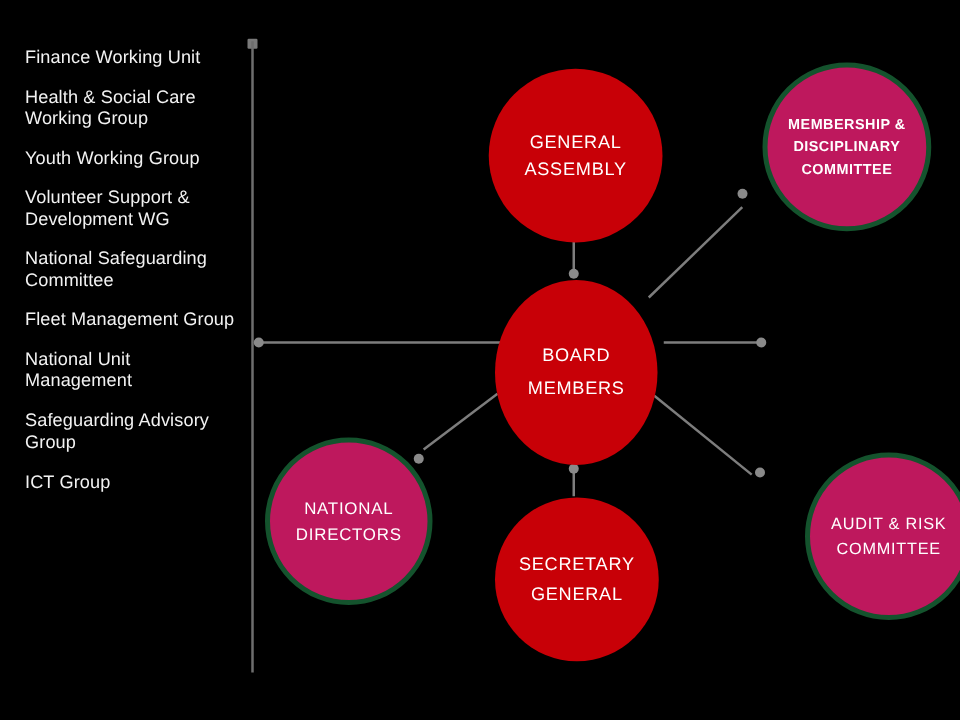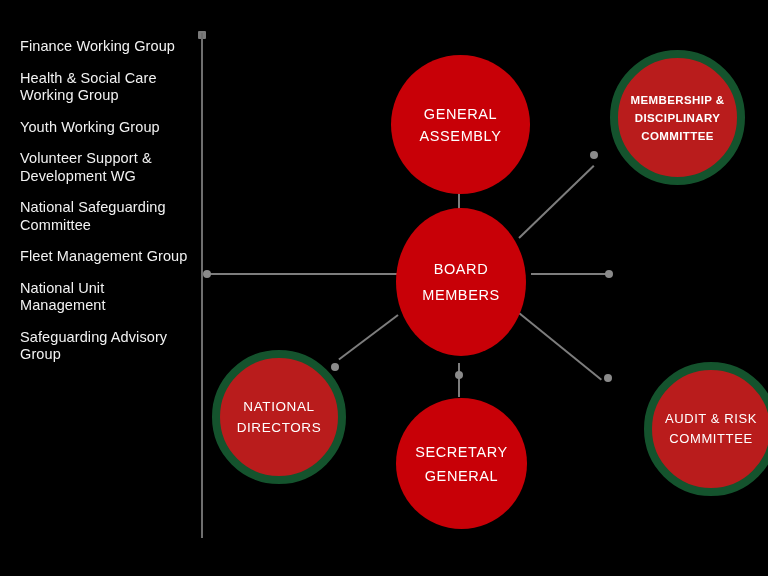--- a/index.html
+++ b/index.html
@@ -103,42 +103,42 @@
     display: flex;
     align-items: center;
     justify-content: center;
     text-align: center;
     box-sizing: border-box;
   }
   .node-filled {
     background: #C80007;
   }
   .node-outlined {
-    background: #b91c1c;
-    border: 8px solid #14532d;
+    background: #be185d;
+    border: 4px solid #14532d;
   }
   .node-label {
     color: #ffffff;
     text-transform: uppercase;
     padding: 0 8px;
   }
   .label-bold {
     font-weight: 400;
     letter-spacing: 0.6px;
   }
   .label-regular {
     font-weight: 600;
     letter-spacing: 0.4px;
   }
 
   
   #node-general-assembly { left: 391px; top: 55px;  width: 139px; height: 139px; }
   #node-general-assembly .node-label { font-size: 14.5px; line-height: 22px; }
 
-  #node-board-members { left: 396px; top: 208px; width: 130px; height: 148px; }
+  #node-board-members { left: 396px; top: 224px; width: 130px; height: 148px; }
   #node-board-members .node-label { font-size: 14.5px; line-height: 26px; }
 
   #node-secretary-general { left: 396px; top: 398px; width: 131px; height: 131px; }
   #node-secretary-general .node-label { font-size: 14.5px; line-height: 24px; }
 
   #node-membership-disciplinary { left: 610px; top: 50px; width: 135px; height: 135px; }
   #node-membership-disciplinary .node-label { font-size: 11.5px; line-height: 18px; }
 
   #node-appeal-tribunal { left: 612px; top: 203px; width: 130px; height: 130px; }
   #node-appeal-tribunal .node-label { font-size: 13.5px; line-height: 21px; }
@@ -148,28 +148,29 @@
 
   #node-national-directors { left: 212px; top: 350px; width: 134px; height: 134px; }
   #node-national-directors .node-label { font-size: 13.5px; line-height: 21px; }
 </style>
 </head>
 <body>
 
 <div id="canvas">
 
   <div id="left-column">
-    <div class="list-item">Finance Working Group</div>
+    <div class="list-item">Finance Working Unit</div>
     <div class="list-item">Health &amp; Social Care Working Group</div>
     <div class="list-item">Youth Working Group</div>
     <div class="list-item">Volunteer Support &amp; Development WG</div>
     <div class="list-item">National Safeguarding Committee</div>
     <div class="list-item">Fleet Management Group</div>
     <div class="list-item">National Unit Management</div>
     <div class="list-item">Safeguarding Advisory Group</div>
+    <div class="list-item">ICT Group</div>
   </div>
 
   <div id="spine-cap"></div>
   <div id="spine"></div>
 
   <div class="connector" id="conn-spine-board"></div>
   <div class="dot" id="dot-spine-board"></div>
 
   <div class="connector" id="conn-ga-board"></div>
   <div class="dot" id="dot-ga-board"></div>

